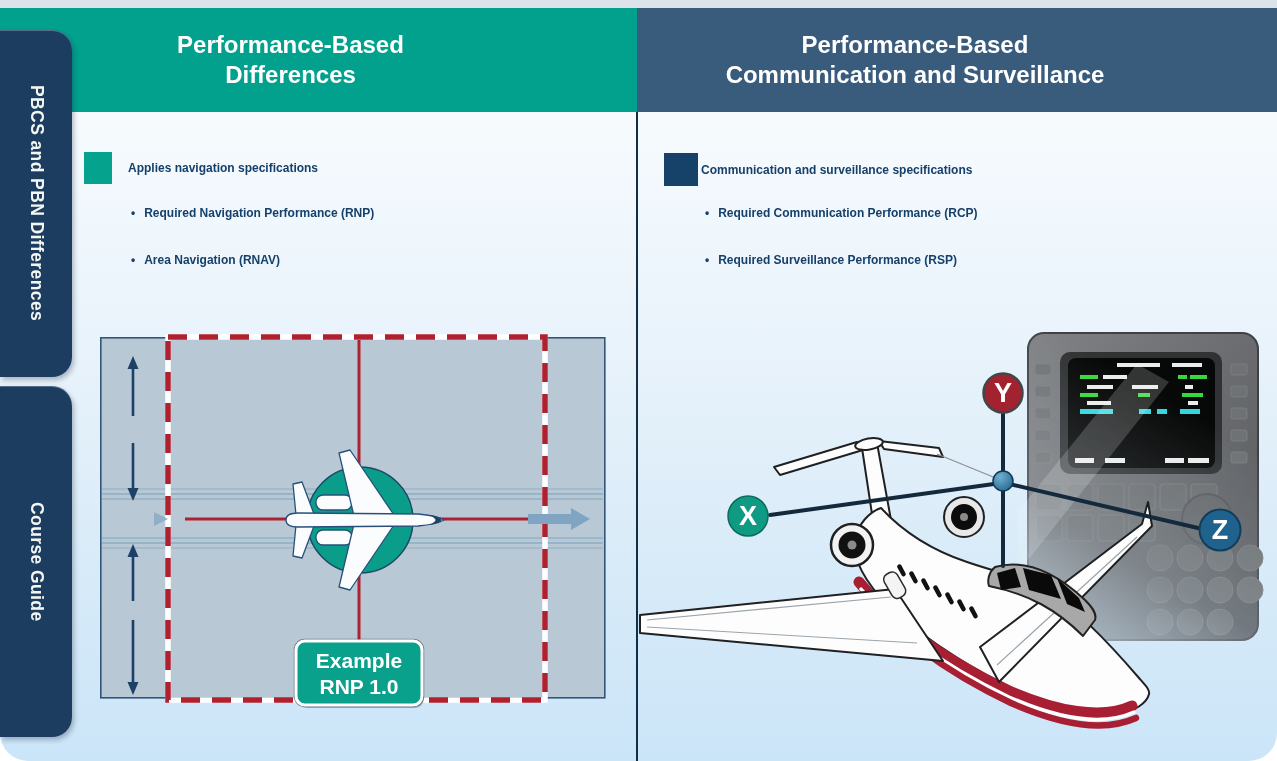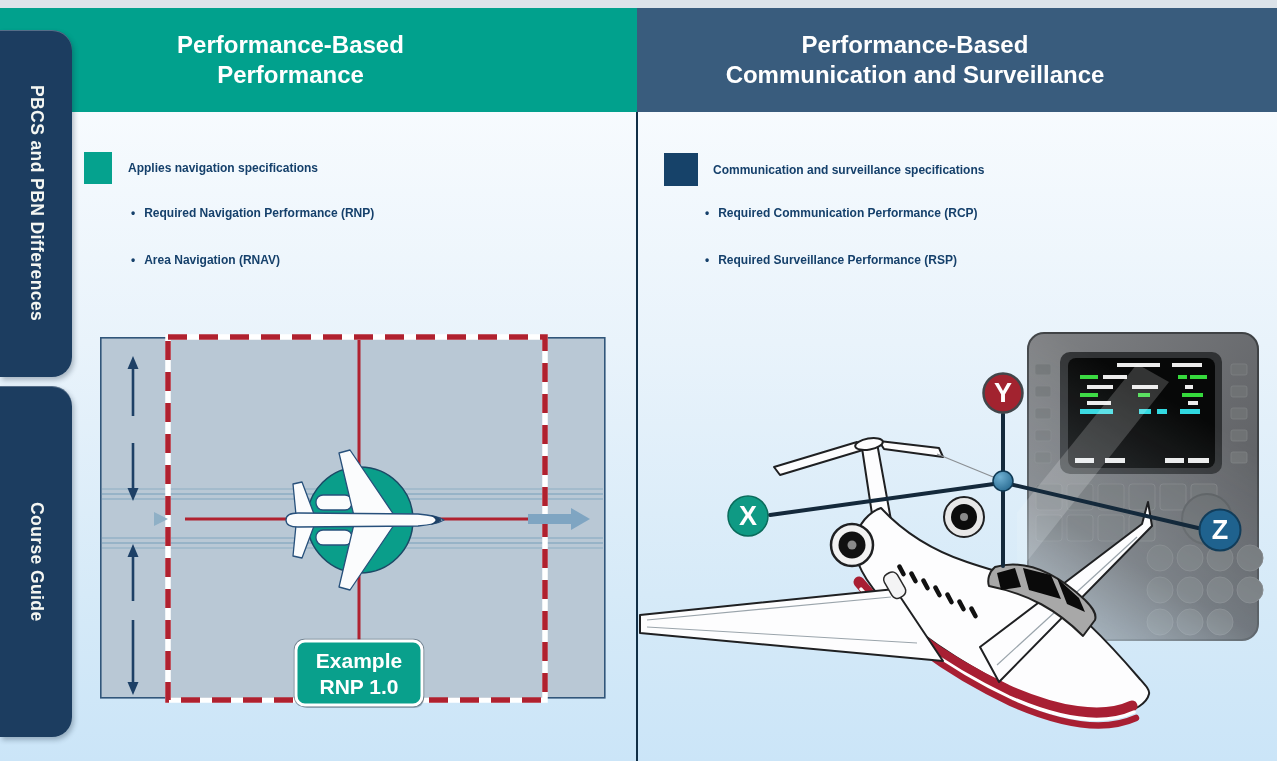--- a/index.html
+++ b/index.html
@@ -4,20 +4,21 @@
 <style>
   html,body{margin:0;padding:0;}
   body{
     width:1277px;height:761px;overflow:hidden;
     font-family:"Liberation Sans", sans-serif;
     -webkit-font-smoothing:antialiased;
   }
   .page{
     position:relative;width:1277px;height:761px;
     background:linear-gradient(180deg,#f3f8fc 0%,#f7fbfe 14%,#e9f3fb 45%,#d6eaf8 78%,#cbe5f8 100%);
+    border-radius:28px;
   }
   .top-strip{position:absolute;top:0;left:0;width:1277px;height:8px;background:#dce3e9;}
   .header{
     position:absolute;top:8px;height:104px;box-sizing:border-box;
     display:flex;flex-direction:column;justify-content:center;align-items:center;
     color:#ffffff;font-weight:bold;font-size:24px;line-height:30px;text-align:center;
   }
   .header-left{left:0;width:637px;background:#01a18d;padding-right:56px;}
   .header-right{left:637px;width:640px;background:#395c7d;padding-right:84px;}
   .divider{position:absolute;left:636px;top:112px;width:2px;height:649px;background:#112f47;z-index:6;}
@@ -35,21 +36,21 @@
     color:#f4f6f2;font-weight:bold;font-size:17.5px;letter-spacing:0.4px;
   }
   .lead-row{position:absolute;display:flex;align-items:center;}
   .lead-row .sq{flex:0 0 auto;}
   .sq-teal{width:28px;height:32px;background:#05a28e;}
   .sq-navy{width:34px;height:33px;background:#164269;}
   .lead-text{font-weight:bold;font-size:12px;color:#15406b;white-space:nowrap;}
   .lead-left{left:84px;top:152px;}
   .lead-left .lead-text{margin-left:16px;}
   .lead-right{left:664px;top:153px;}
-  .lead-right .lead-text{margin-left:15px;}
+  .lead-right .lead-text{margin-left:3px;}
   .bullet-line{
     position:absolute;font-weight:bold;font-size:12px;color:#15406b;white-space:nowrap;
   }
   .bullet-line .glyph{margin-right:9px;}
   .bl-l1{left:131px;top:206px;}
   .bl-l2{left:131px;top:253px;}
   .bl-r1{left:705px;top:206px;}
   .bl-r2{left:705px;top:253px;}
   .diagram-svg{position:absolute;left:100px;top:330px;z-index:2;}
   .illus-svg{position:absolute;left:637px;top:112px;z-index:3;}
@@ -57,21 +58,21 @@
 </style>
 </head>
 <body>
 
 <div class="page">
 
   <div class="top-strip"></div>
 
   <div class="header header-left">
     <span>Performance-Based</span>
-    <span>Performance</span>
+    <span>Differences</span>
   </div>
 
   <div class="header header-right">
     <span>Performance-Based</span>
     <span>Communication and Surveillance</span>
   </div>
 
   <div class="divider"></div>
 
   <div class="tab tab-1">

